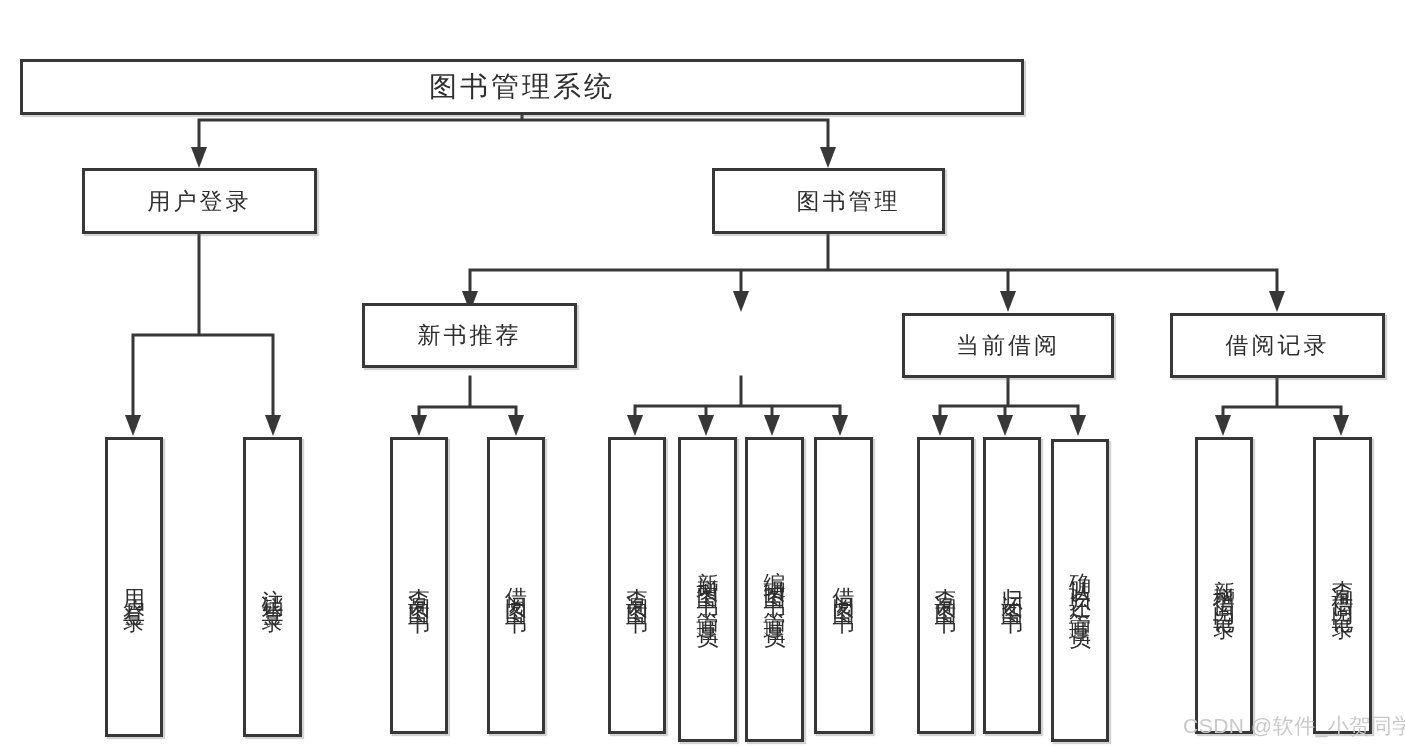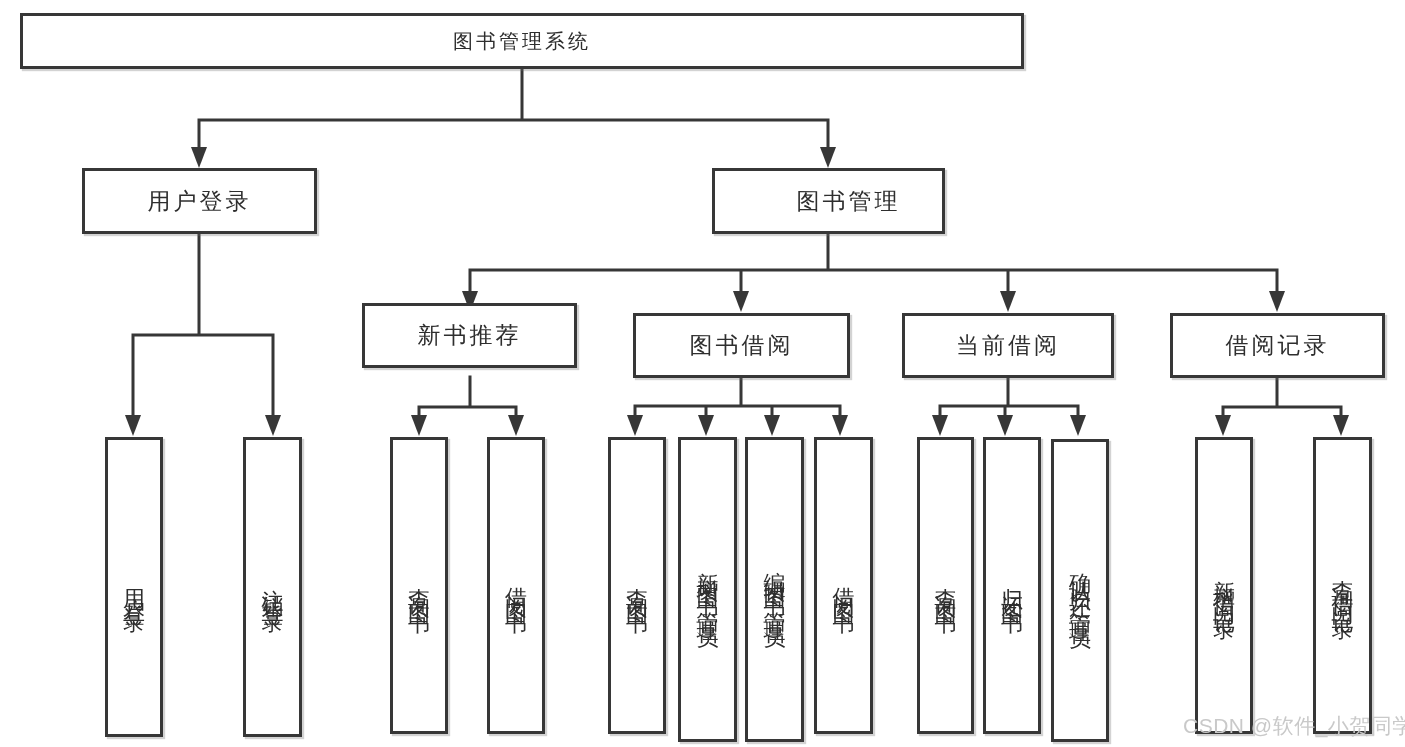--- a/index.html
+++ b/index.html
@@ -23,21 +23,21 @@
     border: 3px solid #373737;
     background: #ffffff;
     color: #2e2e2e;
     display: flex;
     align-items: center;
     justify-content: center;
     box-shadow: 2px 2px 1px rgba(110,110,110,0.30);
     z-index: 2;
   }
   .h-node { font-size: 23px; letter-spacing: 3px; white-space: nowrap; }
-  .root-node { font-size: 20px; }
+  .root-node { font-size: 28px; margin-top: 46px; }
   .v-node span {
     writing-mode: vertical-rl;
     text-orientation: mixed;
     font-size: 22px;
     letter-spacing: 8px;
     line-height: 1;
   }
   .watermark {
     position: absolute;
     left: 1183px;
@@ -92,21 +92,20 @@
       <polygon points="1333,415 1349,415 1341,436"></polygon>
     </g>
   </svg>
 
   <div class="node h-node root-node" style="left:20px; top:13px; width:1004px; height:56px;">图书管理系统</div>
 
   <div class="node h-node" style="left:82px; top:168px; width:235px; height:66px;">用户登录</div>
   <div class="node h-node" style="left:712px; top:168px; width:233px; height:66px;padding-left:40px;">图书管理</div>
 
   <div class="node h-node" style="left:362px; top:303px; width:215px; height:65px;">新书推荐</div>
-  <div class="node h-node" style="left:633px; top:313px; width:217px; height:65px;">图书借阅</div>
   <div class="node h-node" style="left:902px; top:313px; width:212px; height:65px;">当前借阅</div>
   <div class="node h-node" style="left:1170px; top:313px; width:215px; height:65px;">借阅记录</div>
 
   <div class="node v-node" style="left:105px; top:437px; width:58px; height:300px;">
     <span>用户登录</span>
   </div>
   <div class="node v-node" style="left:243px; top:437px; width:59px; height:300px;">
     <span>注销登录</span>
   </div>
 

